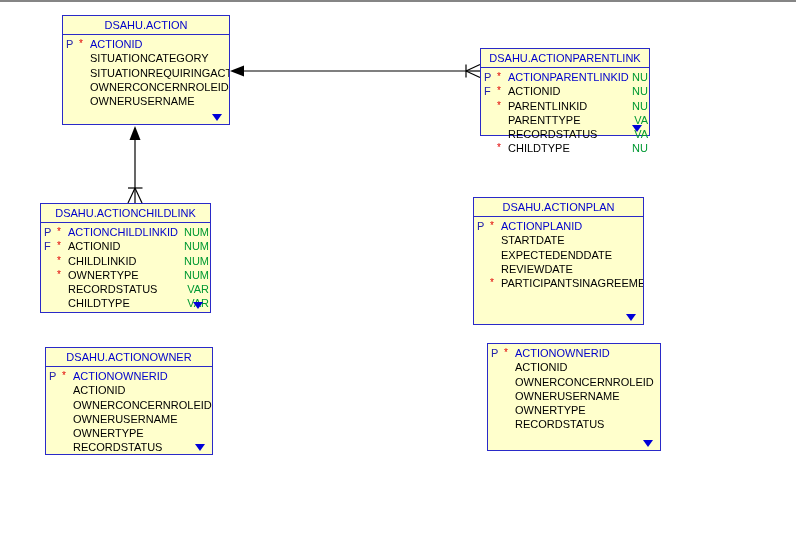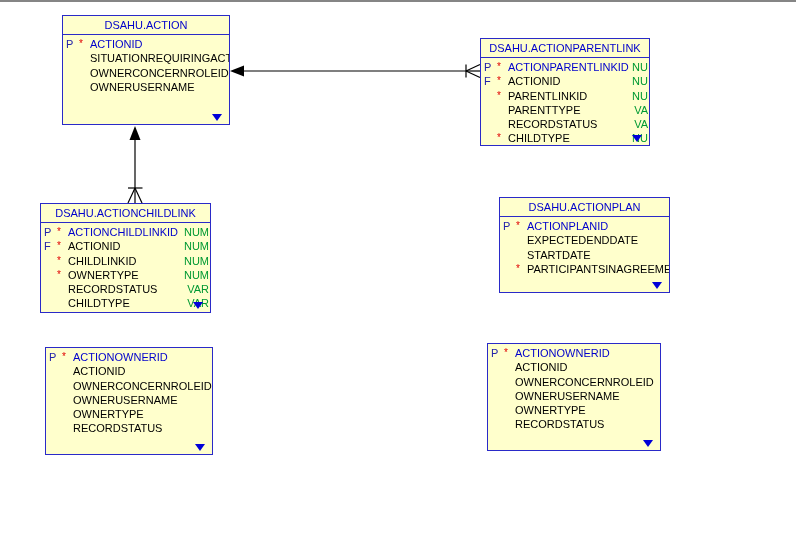--- a/index.html
+++ b/index.html
@@ -67,36 +67,41 @@
         <div class="entity-title">DSAHU.ACTION</div>
         <div class="cols">
           <div class="col-row">
             <span class="kcol">P</span>
             <span class="mcol">*</span>
             <span class="cname pk">ACTIONID</span>
           </div>
           <div class="col-row">
             <span class="kcol"></span>
             <span class="mcol"></span>
+            <span class="cname">SITUATIONCATEGORY</span>
+          </div>
+          <div class="col-row">
+            <span class="kcol"></span>
+            <span class="mcol"></span>
             <span class="cname">SITUATIONREQUIRINGACTIO</span>
           </div>
           <div class="col-row">
             <span class="kcol"></span>
             <span class="mcol"></span>
             <span class="cname">OWNERCONCERNROLEID</span>
           </div>
           <div class="col-row">
             <span class="kcol"></span>
             <span class="mcol"></span>
             <span class="cname">OWNERUSERNAME</span>
           </div>
         </div>
         <div class="overflow-tri"></div>
       </div>
-      <div class="entity" style="left: 480px; top: 38px; width: 170px; height: 108px;">
+      <div class="entity" style="left: 480px; top: 48px; width: 170px; height: 88px;">
         <div class="entity-title">DSAHU.ACTIONPARENTLINK</div>
         <div class="cols">
           <div class="col-row">
             <span class="kcol">P</span>
             <span class="mcol">*</span>
             <span class="cname pk">ACTIONPARENTLINKID</span>
             <span class="ctype">NU</span>
           </div>
           <div class="col-row">
             <span class="kcol">F</span>
@@ -166,47 +171,53 @@
           </div>
           <div class="col-row">
             <span class="kcol"></span>
             <span class="mcol"></span>
             <span class="cname">CHILDTYPE</span>
             <span class="ctype">VAR</span>
           </div>
         </div>
         <div class="overflow-tri"></div>
       </div>
-      <div class="entity" style="left: 499px; top: 197px; width: 171px; height: 96px;">
+      <div class="entity" style="left: 473px; top: 197px; width: 171px; height: 128px;">
         <div class="entity-title">DSAHU.ACTIONPLAN</div>
         <div class="cols">
           <div class="col-row">
             <span class="kcol">P</span>
             <span class="mcol">*</span>
             <span class="cname pk">ACTIONPLANID</span>
           </div>
           <div class="col-row">
             <span class="kcol"></span>
             <span class="mcol"></span>
+            <span class="cname">STARTDATE</span>
+          </div>
+          <div class="col-row">
+            <span class="kcol"></span>
+            <span class="mcol"></span>
             <span class="cname">EXPECTEDENDDATE</span>
           </div>
           <div class="col-row">
             <span class="kcol"></span>
             <span class="mcol"></span>
-            <span class="cname">STARTDATE</span>
+            <span class="cname">REVIEWDATE</span>
           </div>
           <div class="col-row">
             <span class="kcol"></span>
             <span class="mcol">*</span>
             <span class="cname">PARTICIPANTSINAGREEMEN</span>
           </div>
         </div>
         <div class="overflow-tri"></div>
       </div>
       <div class="entity" style="left: 45px; top: 347px; width: 168px; height: 108px;">
+        <div class="entity-title">DSAHU.ACTIONOWNER</div>
         <div class="cols">
           <div class="col-row">
             <span class="kcol">P</span>
             <span class="mcol">*</span>
             <span class="cname pk">ACTIONOWNERID</span>
           </div>
           <div class="col-row">
             <span class="kcol"></span>
             <span class="mcol"></span>
             <span class="cname">ACTIONID</span>

